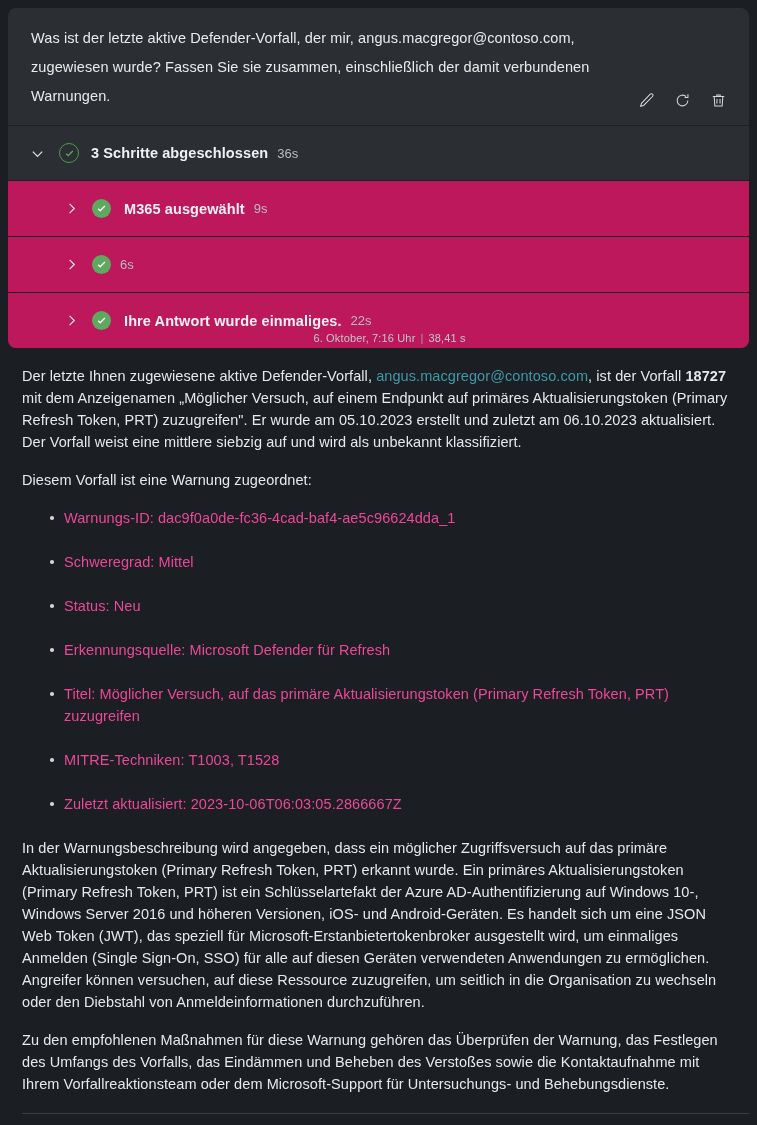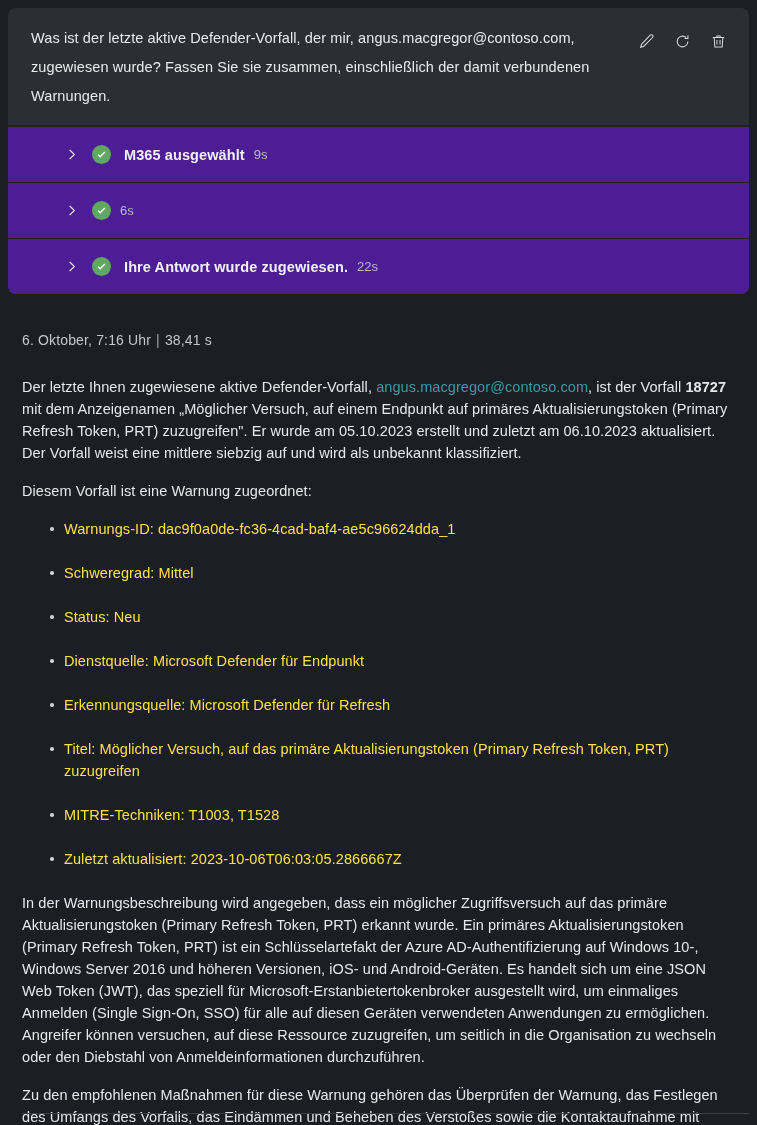--- a/index.html
+++ b/index.html
@@ -29,21 +29,21 @@
     left: 8px;
     top: 8px;
     width: 741px;
     background: #2b2f33;
     border-radius: 8px;
     overflow: hidden;
   }
 
   .prompt-row {
     display: flex;
-    align-items: flex-start;
+    align-items: flex-end;
     padding: 16px 14px 14px 14px;
     gap: 24px;
   }
   .prompt-text {
     flex: 1 1 auto;
     font-size: 14.5px;
     line-height: 29px;
     color: #e9eaeb;
     padding-left: 9px;
     padding-right: 10px;
@@ -123,72 +123,73 @@
     font-size: 13px;
     color: #b9bcc0;
     margin-left: 9px;
   }
 
   .step-row {
     display: flex;
     align-items: center;
     height: 55px;
     padding-left: 50px;
-    background: #4c1d95;
+    background: #be185d;
   }
   .step-label {
     font-size: 14.5px;
     font-weight: bold;
     color: #f0f1f2;
     margin-left: 13px;
     letter-spacing: 0.1px;
   }
 
   
   .answer {
     position: absolute;
     left: 0;
     top: 320px;
     width: 757px;
   }
   .meta-line {
-    font-size: 14px;
+    font-size: 11px;
     color: #c3c6ca;
     padding: 12px 0 0 22px;
     letter-spacing: 0.15px;
+    text-align: center;
   }
   .meta-sep { padding: 0 5px; color: #9ea2a7; }
 
   .body-text {
     padding: 0 22px 0 22px;
     font-size: 14.5px;
     line-height: 22px;
     color: #e7e8ea;
     letter-spacing: 0.08px;
   }
   .body-text p { margin: 0 0 16px 0; }
-  .body-text p.first { margin-top: 28px; }
+  .body-text p.first { margin-top: 21px; }
   .link {
     color: #3f99a8;
     text-decoration: none;
     cursor: pointer;
   }
   .bold { font-weight: bold; }
 
   ul.bullets {
     list-style: none;
     margin: 12px 0 12px 0;
     padding: 0;
   }
   ul.bullets li {
     position: relative;
     padding-left: 42px;
     font-size: 14.5px;
     line-height: 22px;
-    color: #fde047;
+    color: #ec4899;
     margin-bottom: 22px;
   }
   ul.bullets li::before {
     content: "";
     position: absolute;
     left: 28px;
     top: 9px;
     width: 3.5px;
     height: 3.5px;
     border-radius: 50%;
@@ -235,20 +236,34 @@
             <path d="M4.9 5.2l.8 11.2h8.6l.8-11.2"></path>
             <path d="M8.2 8.1v5.4M11.8 8.1v5.4"></path>
           </svg>
         </div>
 
       </div>
     </div>
 
     <div class="divider-line"></div>
 
+    <div class="steps-header">
+      <div class="chev">
+        <svg width="15" height="15" viewBox="0 0 16 16" fill="none" stroke="#e3e5e7" stroke-width="1.3">
+          <path d="M3 6l5 5 5-5"></path>
+        </svg>
+      </div>
+      <div class="status-ring">
+        <svg width="11" height="11" viewBox="0 0 12 12" fill="none" stroke="#5fa85f" stroke-width="1.4">
+          <path d="M2.4 6.2l2.2 2.2 5-5.2"></path>
+        </svg>
+      </div>
+      <div class="steps-title">3 Schritte abgeschlossen</div>
+      <div class="step-dur">36s</div>
+    </div>
 
     <div class="divider-line"></div>
 
     <div class="step-row">
       <div class="chev">
         <svg width="15" height="15" viewBox="0 0 16 16" fill="none" stroke="#e3e5e7" stroke-width="1.3">
           <path d="M6 3l5 5-5 5"></path>
         </svg>
       </div>
       <div class="status-fill">
@@ -282,21 +297,21 @@
       <div class="chev">
         <svg width="15" height="15" viewBox="0 0 16 16" fill="none" stroke="#e3e5e7" stroke-width="1.3">
           <path d="M6 3l5 5-5 5"></path>
         </svg>
       </div>
       <div class="status-fill">
         <svg width="11" height="11" viewBox="0 0 12 12" fill="none" stroke="#ffffff" stroke-width="1.5">
           <path d="M2.4 6.2l2.2 2.2 5-5.2"></path>
         </svg>
       </div>
-      <div class="step-label">Ihre Antwort wurde zugewiesen.</div>
+      <div class="step-label">Ihre Antwort wurde einmaliges.</div>
       <div class="step-dur">22s</div>
     </div>
 
   </div>
 
   <div class="answer">
 
     <div class="meta-line">
       <span>6. Oktober, 7:16 Uhr</span><span class="meta-sep">|</span><span>38,41 s</span>
     </div>
@@ -304,21 +319,20 @@
     <div class="body-text">
 
       <p class="first"><span>Der letzte Ihnen zugewiesene aktive Defender-Vorfall, </span><a class="link" href="#">angus.macgregor@contoso.com</a><span>, ist der Vorfall </span><span class="bold">18727</span><span> mit dem Anzeigenamen „Möglicher Versuch, auf einem Endpunkt auf primäres Aktualisierungstoken (Primary Refresh Token, PRT) zuzugreifen". Er wurde am 05.10.2023 erstellt und zuletzt am 06.10.2023 aktualisiert. Der Vorfall weist eine mittlere siebzig auf und wird als unbekannt klassifiziert.</span></p>
 
       <p>Diesem Vorfall ist eine Warnung zugeordnet:</p>
 
       <ul class="bullets">
         <li>Warnungs-ID: dac9f0a0de-fc36-4cad-baf4-ae5c96624dda_1</li>
         <li>Schweregrad: Mittel</li>
         <li>Status: Neu</li>
-        <li>Dienstquelle: Microsoft Defender für Endpunkt</li>
         <li>Erkennungsquelle: Microsoft Defender für Refresh</li>
         <li>Titel: Möglicher Versuch, auf das primäre Aktualisierungstoken (Primary Refresh Token, PRT) zuzugreifen</li>
         <li>MITRE-Techniken: T1003, T1528</li>
         <li>Zuletzt aktualisiert: 2023-10-06T06:03:05.2866667Z</li>
       </ul>
 
       <p>In der Warnungsbeschreibung wird angegeben, dass ein möglicher Zugriffsversuch auf das primäre Aktualisierungstoken (Primary Refresh Token, PRT) erkannt wurde. Ein primäres Aktualisierungstoken (Primary Refresh Token, PRT) ist ein Schlüsselartefakt der Azure AD-Authentifizierung auf Windows 10-, Windows Server 2016 und höheren Versionen, iOS- und Android-Geräten. Es handelt sich um eine JSON Web Token (JWT), das speziell für Microsoft-Erstanbietertokenbroker ausgestellt wird, um einmaliges Anmelden (Single Sign-On, SSO) für alle auf diesen Geräten verwendeten Anwendungen zu ermöglichen. Angreifer können versuchen, auf diese Ressource zuzugreifen, um seitlich in die Organisation zu wechseln oder den Diebstahl von Anmeldeinformationen durchzuführen.</p>
       <p>Zu den empfohlenen Maßnahmen für diese Warnung gehören das Überprüfen der Warnung, das Festlegen des Umfangs des Vorfalls, das Eindämmen und Beheben des Verstoßes sowie die Kontaktaufnahme mit Ihrem Vorfallreaktionsteam oder dem Microsoft-Support für Untersuchungs- und Behebungsdienste.</p>
 
     </div>

